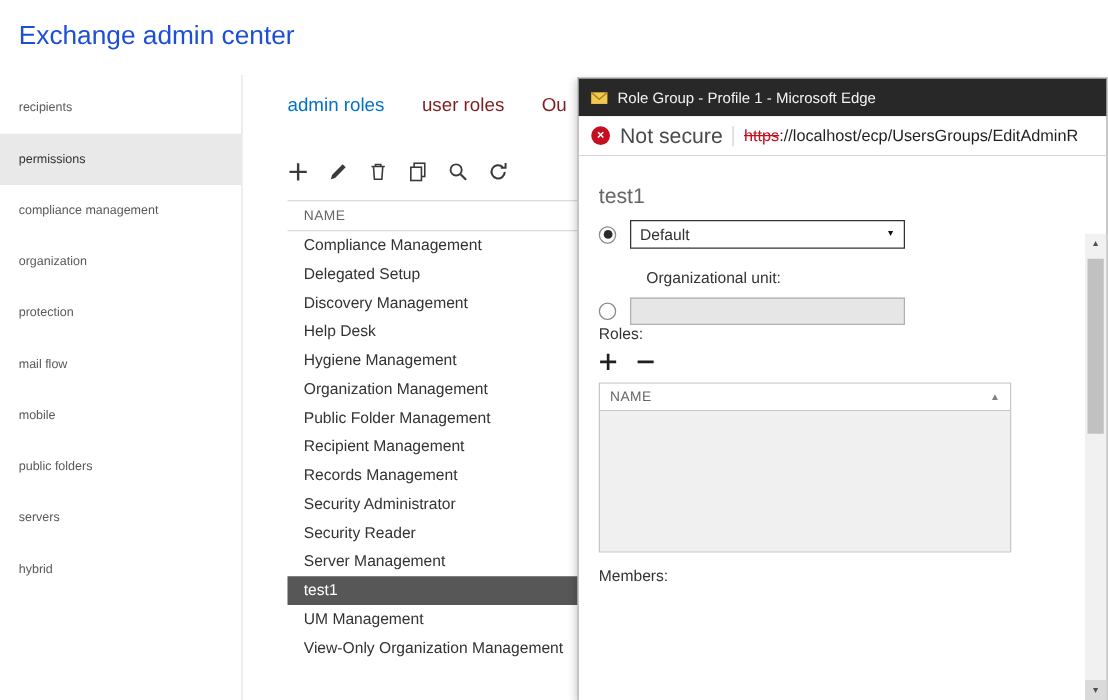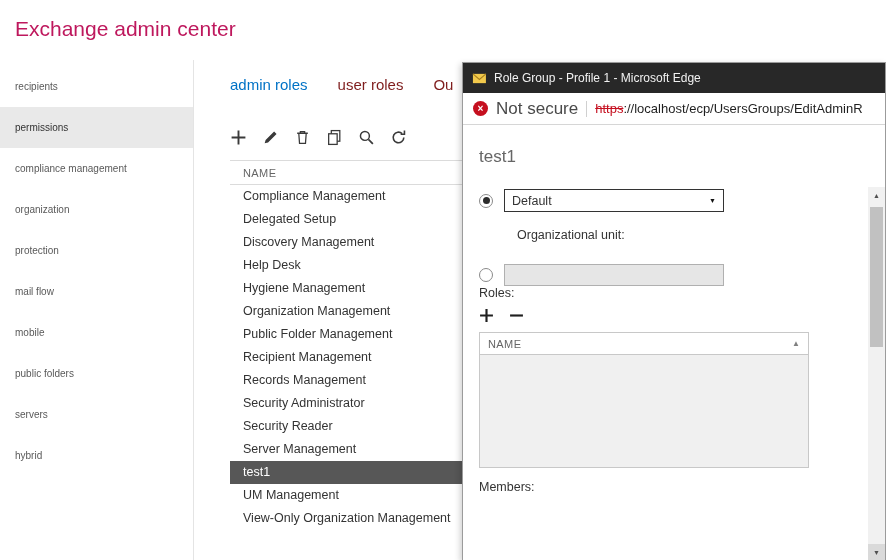--- a/index.html
+++ b/index.html
@@ -2,21 +2,21 @@
 <html><head>
 <meta charset="utf-8">
 <style>
   * { margin:0; padding:0; box-sizing:border-box; }
   html,body { width:886px; height:560px; overflow:hidden; background:#fff;
     font-family:"Liberation Sans", sans-serif; color:#333; }
 
   
   .app { position:absolute; inset:0; background:#fff; }
   .eac-header { height:60px; padding:17px 0 0 15px; }
-  .eac-title { color:#be185d; font-size:21px; font-weight:400; }
+  .eac-title { color:#1d4ed8; font-size:21px; font-weight:400; }
 
   .body-row { display:flex; height:500px; }
 
   .sidebar { width:194px; border-right:1px solid #E4E4E4; padding-top:6px; flex:none; }
   .side-item { padding:11px 15px; font-size:10px; color:#595959; line-height:19px; cursor:pointer; }
   .side-item.selected { background:#E9E9E9; color:#333; }
 
   .main { flex:1; padding:16px 0 0 36px; overflow:hidden; }
   .tabs { display:flex; gap:30px; font-size:15px; }
   .tab { color:#7f1d1d; cursor:pointer; white-space:nowrap; }
@@ -48,21 +48,21 @@
   .addr-sep { width:1px; height:16px; background:#D0D0D0; flex:none; }
   .url { font-size:13px; white-space:nowrap; overflow:hidden; color:#1f1f1f; }
   .url .scheme { color:#C50F1F; text-decoration:line-through; }
 
   .popup-content { position:relative; height:436px; padding:22px 40px 0 16px; background:#fff; }
 
   .pg-name { font-size:17px; color:#666; font-weight:400; }
   .field-label { font-size:12.5px; color:#333; }
   .ws-label { margin-top:40px; }
 
-  .radio-row { display:flex; align-items:center; gap:11px; margin-top:22px; }
+  .radio-row { display:flex; align-items:center; gap:11px; margin-top:9px; }
   .radio { width:14px; height:14px; border:1px solid #8a8a8a; border-radius:50%; background:#fff;
     display:inline-flex; align-items:center; justify-content:center; flex:none; cursor:pointer; }
   .radio.checked::after { content:""; width:7px; height:7px; border-radius:50%; background:#2b2b2b; }
 
   .select-box { width:220px; height:23px; border:1px solid #333; background:#fff;
     display:flex; align-items:center; justify-content:space-between; padding:0 7px;
     font-size:12.5px; cursor:pointer; }
   .select-caret { font-size:7px; color:#111; }
 
   .ou-label { margin-left:38px; margin-top:16px; }

